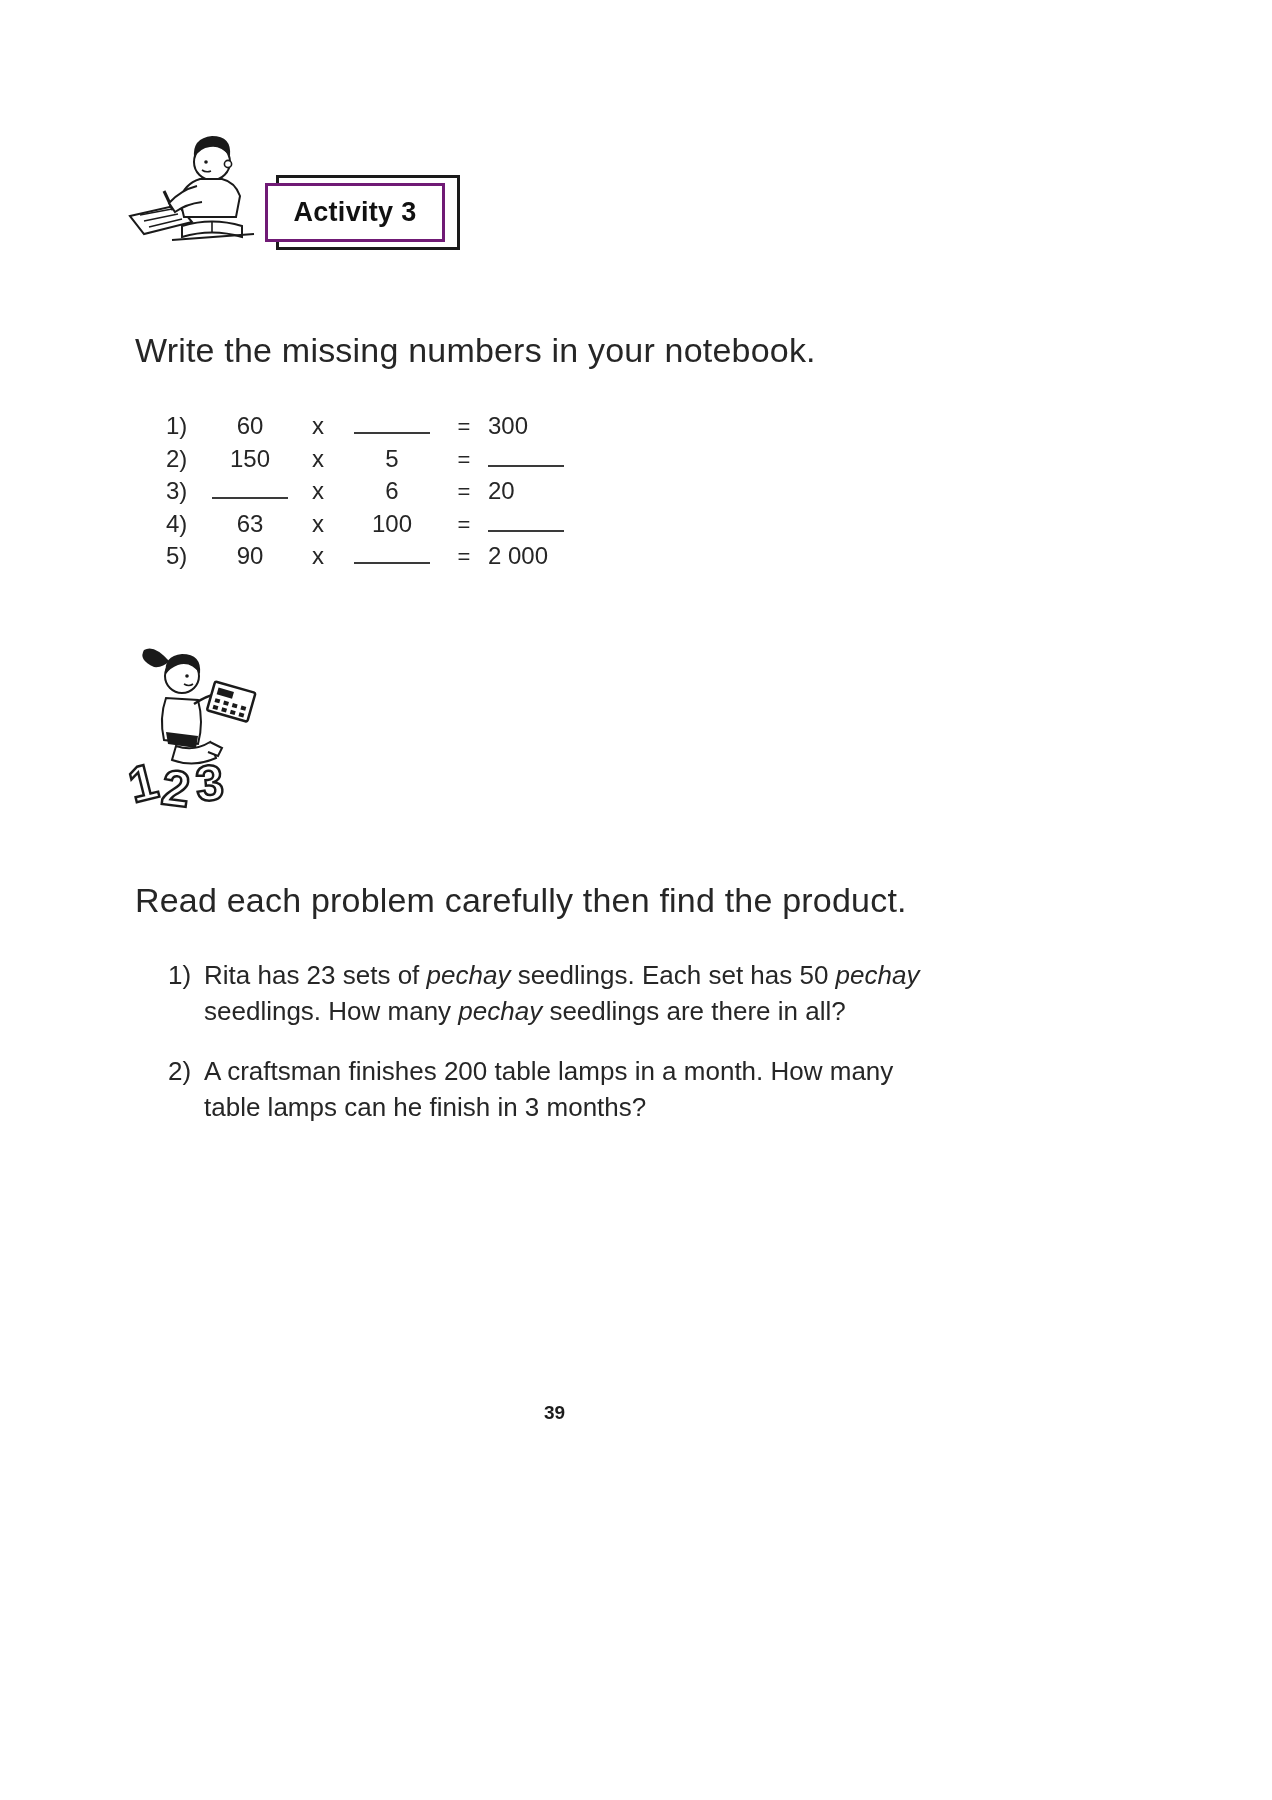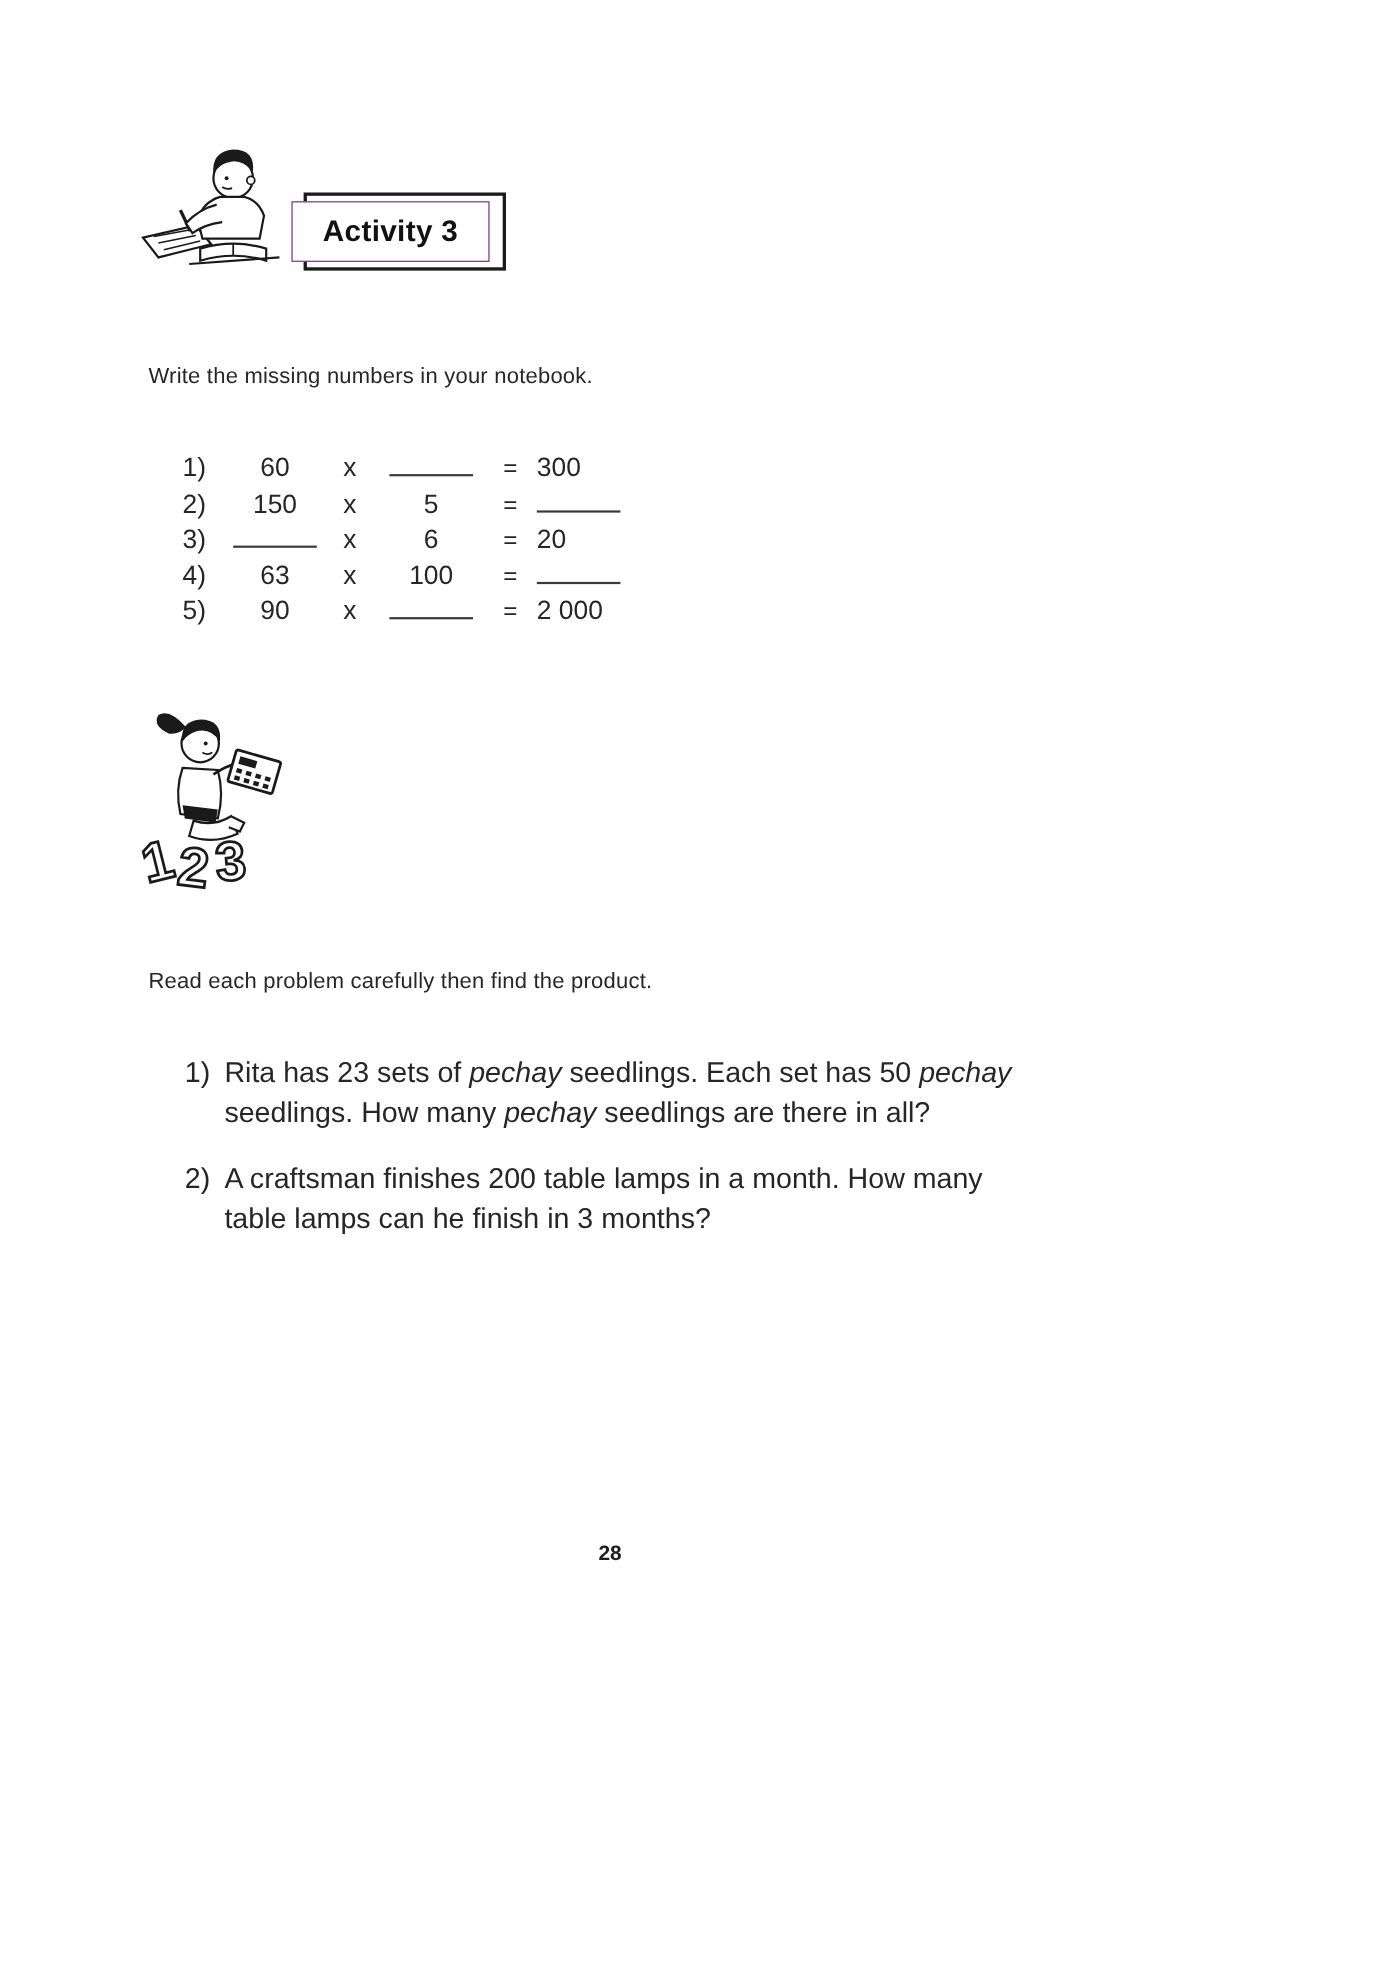--- a/index.html
+++ b/index.html
@@ -22,30 +22,30 @@
   
   .banner { position:absolute; z-index:2; }
   .banner .back {
     position:absolute; left:11px; top:-8px;
     width:calc(100% + 4px); height:calc(100% + 16px);
     border:3px solid #1a1a1a; background:#fff;
   }
   .banner .face {
     position:relative;
     width:180px; text-align:center;
-    border:1px solid #701a75; background:#fff;
+    border:3px solid #701a75; background:#fff;
     font-weight:bold; font-size:27px;
     padding:11px 0; letter-spacing:0.3px;
     color:#111;
   }
   #banner3 { left:265px; top:183px; }
   #banner4 { left:262px; top:735px; }
 
   
-  .instruction { position:absolute; font-size:20px; letter-spacing:0.2px; }
+  .instruction { position:absolute; font-size:34px; letter-spacing:0.2px; }
   #instr3 { left:135px; top:331px; }
   #instr4 { left:135px; top:881px;text-align:center; }
 
   
   .equations { position:absolute; left:166px; top:412px; font-size:24px; }
   .eq-row { display:flex; height:32.5px; align-items:baseline; }
   .c-num { width:42px; }
   .c-a   { width:84px;  text-align:center; }
   .c-op  { width:52px;  text-align:center; }
   .c-b   { width:96px;  text-align:center; }
@@ -214,15 +214,15 @@
       <div class="p-text"><span>Rita has 23 sets of </span><em>pechay</em><span> seedlings. Each set has 50 </span><em>pechay</em><br><span>seedlings. How many </span><em>pechay</em><span> seedlings are there in all?</span></div>
     </div>
 
     <div class="problem">
       <span class="p-num">2)</span>
       <div class="p-text"><span>A craftsman finishes 200 table lamps in a month. How many</span><br><span>table lamps can he finish in 3 months?</span></div>
     </div>
 
   </div>
 
-  <div class="page-number">28</div>
+  <div class="page-number">39</div>
 
 </div>
 
 </body></html>

